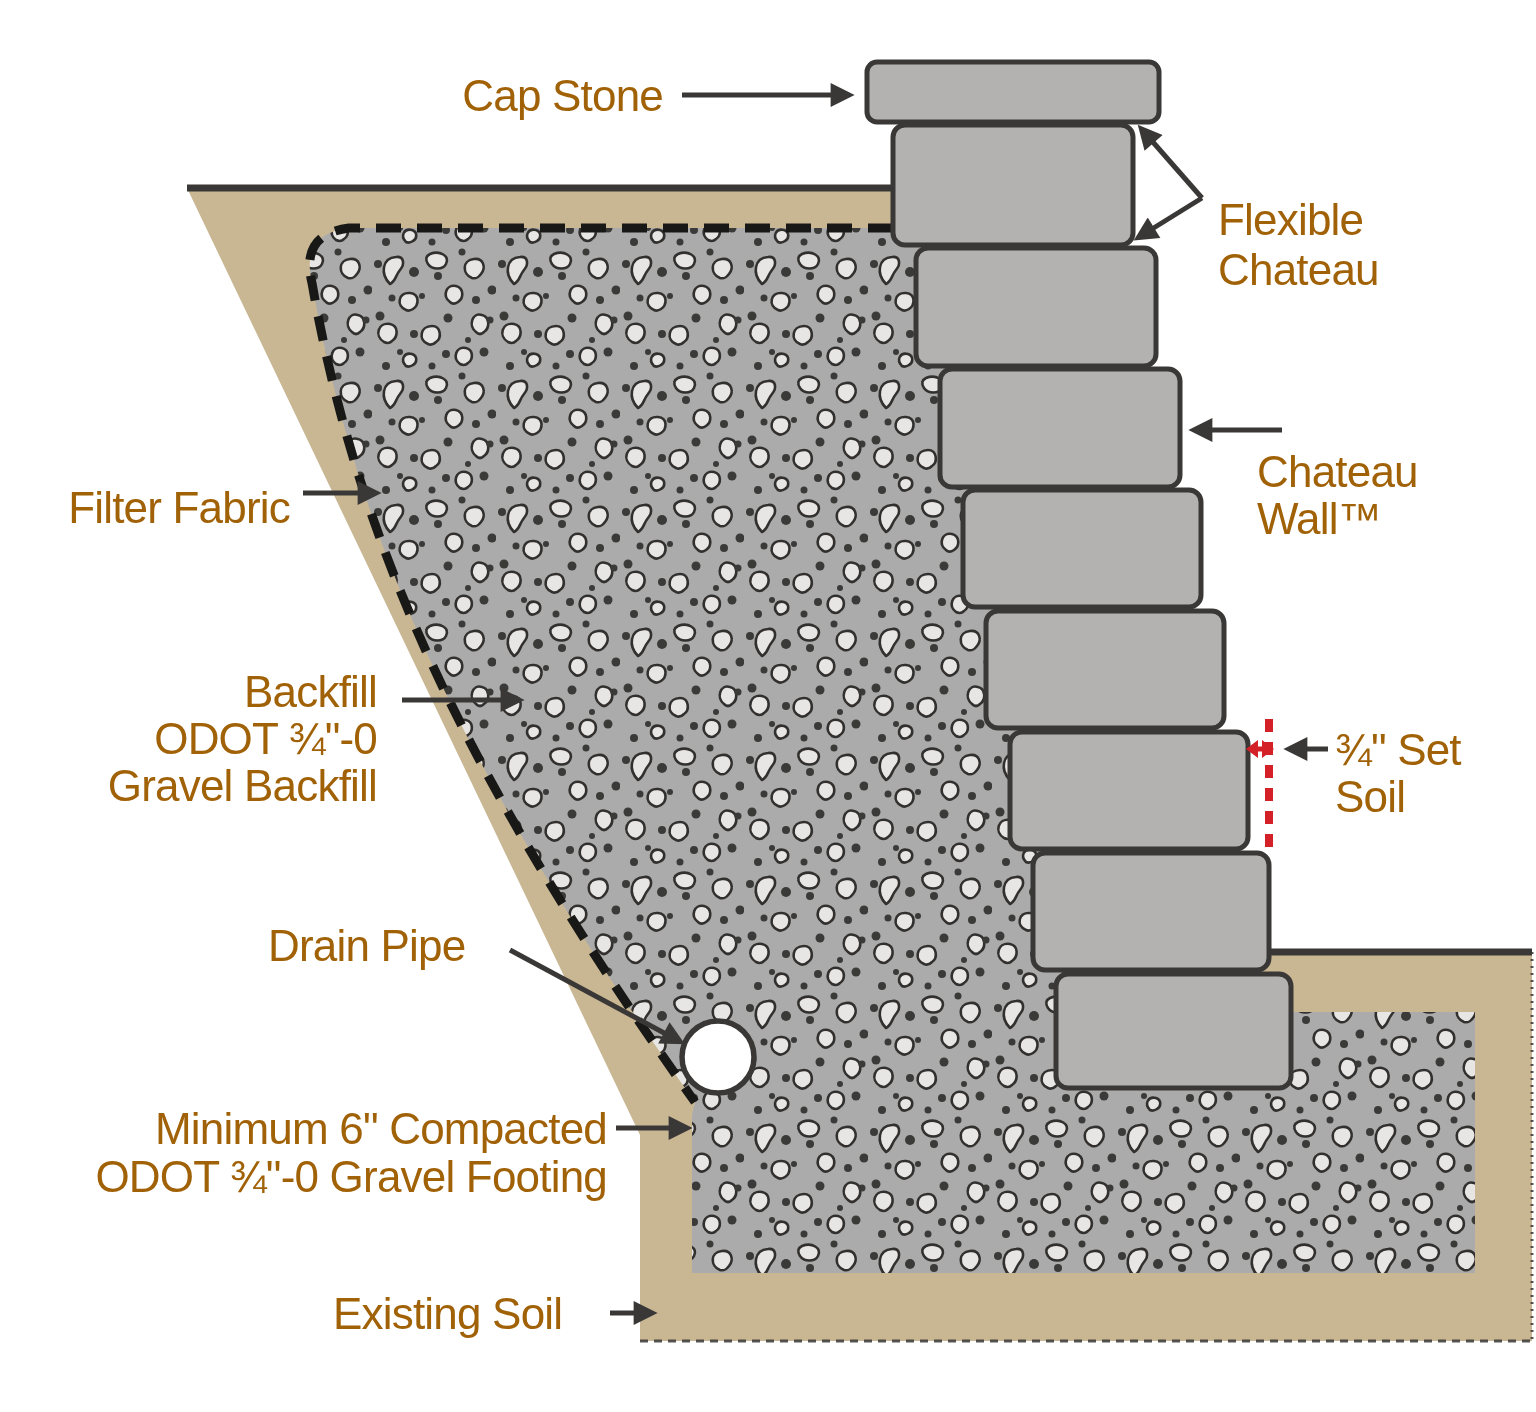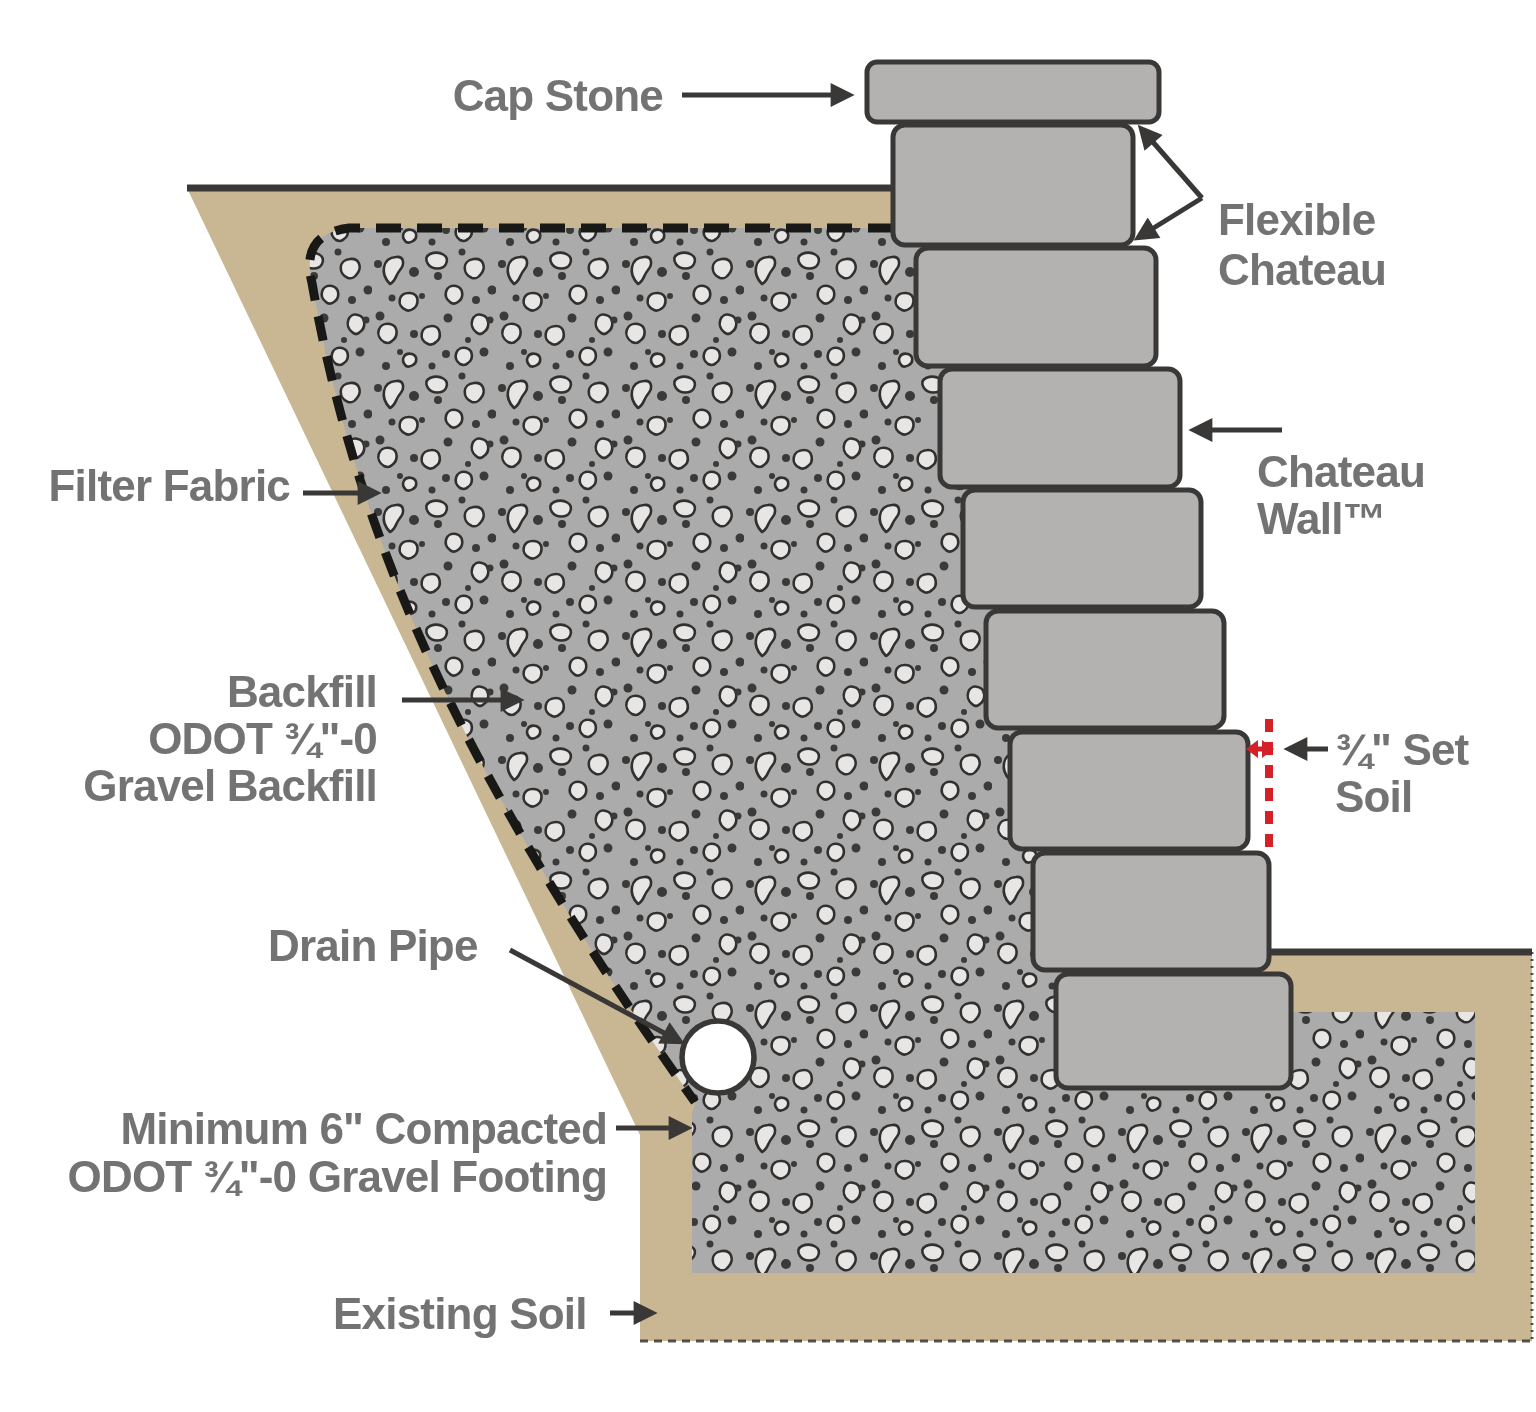--- a/index.html
+++ b/index.html
@@ -6,25 +6,25 @@
   #canvas{
     position:relative;
     width:1536px;height:1412px;
     background:#ffffff;
     font-family:"Liberation Sans", sans-serif;
     overflow:hidden;
   }
   #diagram-svg{position:absolute;left:0;top:0;}
   .label{
     position:absolute;
-    font-weight:700;
+    font-weight:400;
     font-size:44px;
     line-height:47px;
     letter-spacing:-0.8px;
-    color:#737373;
+    color:#a16207;
     white-space:nowrap;
   }
   .align-right{text-align:right;}
   .align-left{text-align:left;}
 </style>
 </head>
 <body>
 
 <div id="canvas">
 
@@ -132,21 +132,21 @@
   <div class="label align-left" style="left:1257px;top:404px;margin-top:44px;">
     <div>Chateau</div>
     <div>Wall™</div>
   </div>
 
   <div class="label align-left" style="left:1335px;top:726px;">
     <div>¾" Set</div>
     <div>Soil</div>
   </div>
 
-  <div class="label align-right" style="right:1246px;top:462px;">
+  <div class="label align-right" style="right:1246px;top:484px;">
     <div>Filter Fabric</div>
   </div>
 
   <div class="label align-right" style="right:1159px;top:668px;">
     <div>Backfill</div>
     <div>ODOT ¾"-0</div>
     <div>Gravel Backfill</div>
   </div>
 
   <div class="label align-left" style="left:268px;top:922px;">

